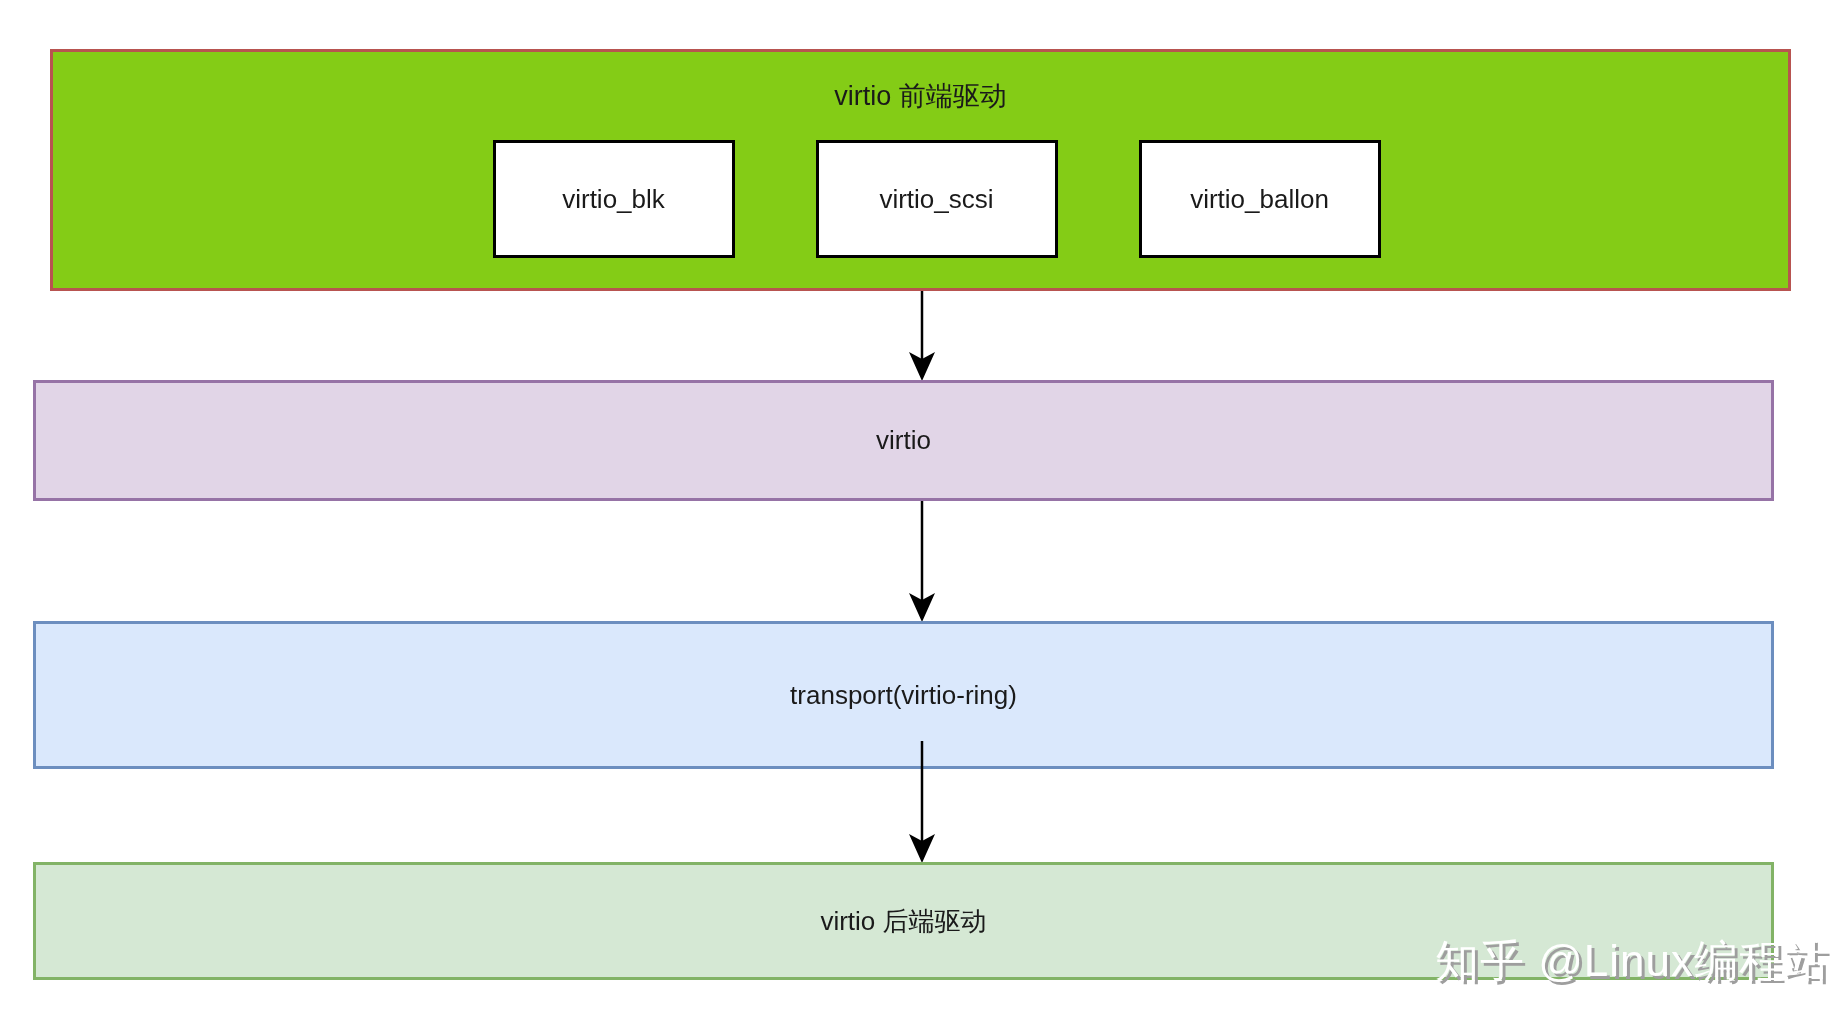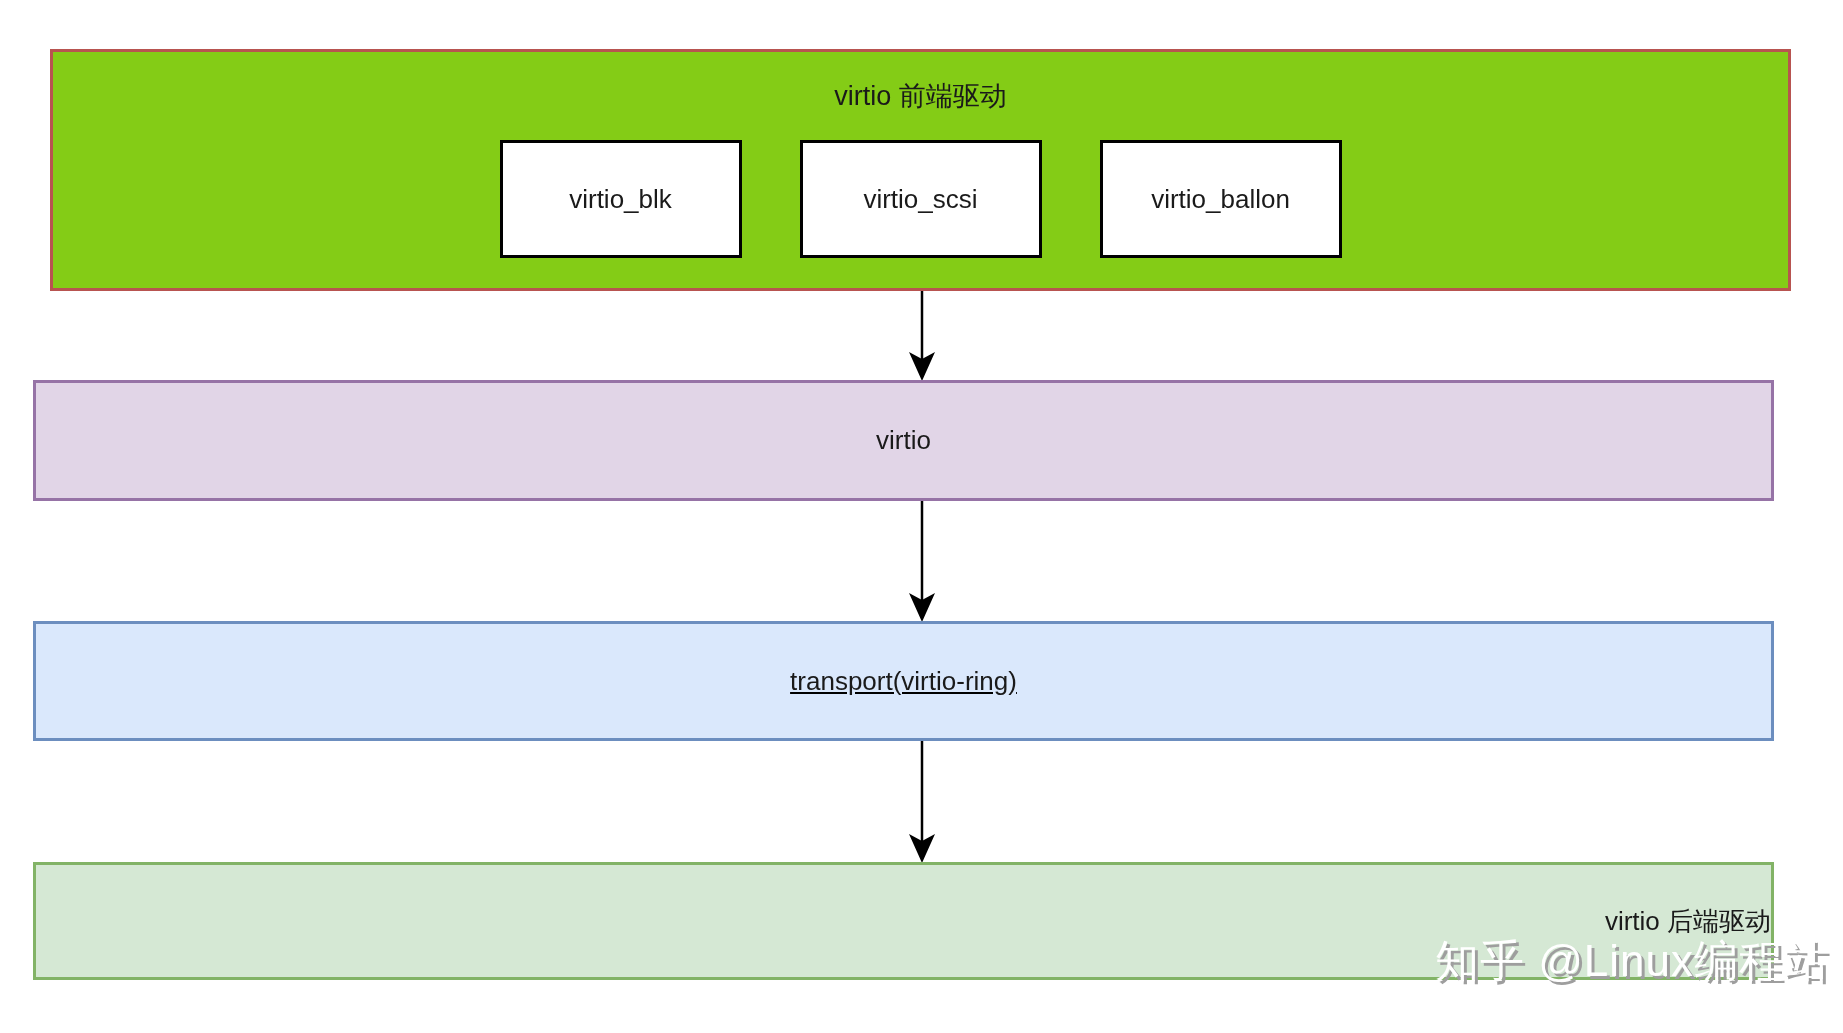--- a/index.html
+++ b/index.html
@@ -40,21 +40,22 @@
     font-size: 27px;
     color: #1a1a1a;
   }
   .modules-row {
     position: absolute;
     left: 0;
     top: 88px;
     width: 100%;
     display: flex;
     justify-content: center;
-    gap: 58px;
+    gap: 81px;
+    padding-left: 16px;
   }
   .module-box {
     width: 242px;
     height: 118px;
     background: #ffffff;
     border: 3px solid #000000;
     box-sizing: border-box;
     display: flex;
     align-items: center;
     justify-content: center;
@@ -70,31 +71,29 @@
     justify-content: center;
   }
   .layer-virtio {
     top: 380px;
     height: 121px;
     background: #e1d5e7;
     border: 3px solid #9673a6;
   }
   .layer-transport {
     top: 621px;
-    height: 120px;
+    height: 148px;
     background: #dae8fc;
     border: 3px solid #6c8ebf;
-    text-decoration: underline;
   }
   .layer-backend {
     top: 862px;
     height: 118px;
     background: #d5e8d4;
     border: 3px solid #82b366;
-    justify-content: flex-end;
   }
   
   .arrow {
     position: absolute;
     left: 905px;
     width: 34px;
   }
   .arrow-1 { top: 291px; height: 90px; }
   .arrow-2 { top: 501px; height: 121px; }
   .arrow-3 { top: 741px; height: 122px; }

